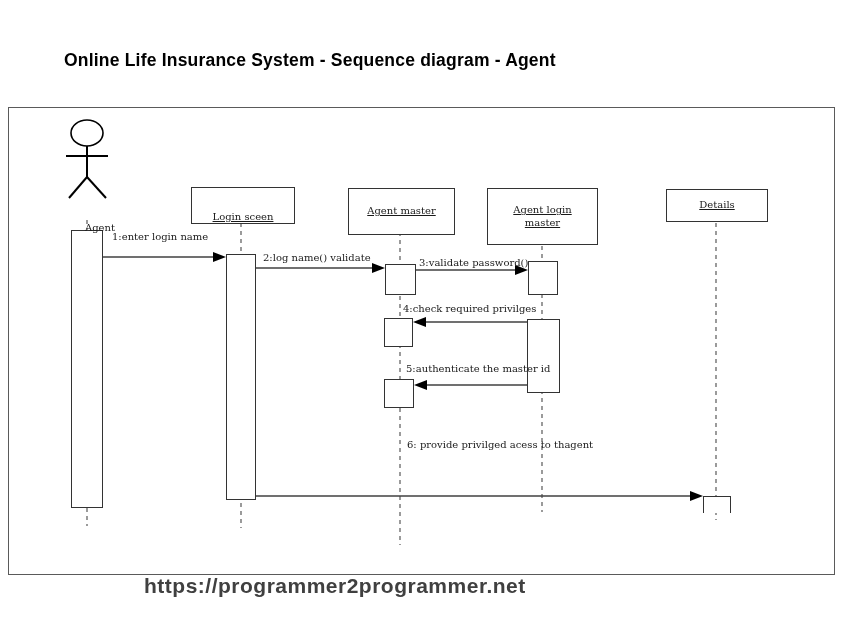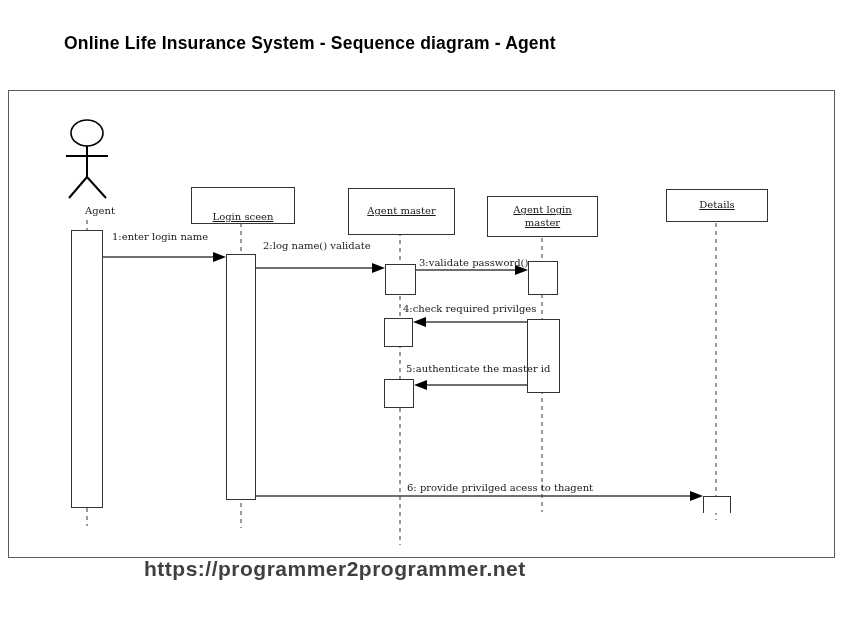--- a/index.html
+++ b/index.html
@@ -1,19 +1,19 @@
 <!DOCTYPE html>
 <html><head>
 <meta charset="utf-8">
 <style>
   * { margin:0; padding:0; box-sizing:border-box; }
   html,body { width:842px; height:634px; background:#ffffff; overflow:hidden; }
   body { position:relative; font-family:"Liberation Sans", sans-serif; }
 
-  .abs { position:absolute; }
+  .abs { position:absolute;margin-top:17px; }
 
   #page-title {
     left:64px; top:33px;
     font-size:17.5px; font-weight:bold; color:#000;
     letter-spacing:0.2px;
   }
 
   #frame {
     left:8px; top:90px; width:827px; height:468px;
     border:1px solid #5a5a5a; background:transparent; z-index:0;
@@ -73,21 +73,21 @@
     <line x1="716" y1="223" x2="716" y2="520"></line>
   </g>
 </svg>
 
 <div class="head-box" style="left:191px; top:187px; width:104px; height:37px;align-items:flex-end;">
   <span>Login sceen</span>
 </div>
 <div class="head-box" style="left:348px; top:188px; width:107px; height:47px;">
   <span>Agent master</span>
 </div>
-<div class="head-box" style="left:487px; top:196px; width:111px; height:41px;">
+<div class="head-box" style="left:487px; top:188px; width:111px; height:57px;">
   <span>Agent login master</span>
 </div>
 <div class="head-box" style="left:666px; top:189px; width:102px; height:33px;">
   <span>Details</span>
 </div>
 
 <div class="activation" style="left:71px;  top:230px; width:32px; height:278px;"></div>
 <div class="activation" style="left:226px; top:254px; width:30px; height:246px;"></div>
 <div class="activation" style="left:385px; top:264px; width:31px; height:31px;"></div>
 <div class="activation" style="left:384px; top:318px; width:29px; height:29px;"></div>
@@ -133,19 +133,19 @@
 
   <g>
     <line x1="256" y1="496" x2="692" y2="496" stroke="#404040" stroke-width="1.3"></line>
     <polygon points="703,496 690,491 690,501" fill="#000"></polygon>
   </g>
 </svg>
 
 <div class="abs" id="actor-label">Agent</div>
 
 <div class="msg-label" style="left:112px; top:231px;">1:enter login name</div>
-<div class="msg-label" style="left:263px; top:240px;">2:log name() validate</div>
+<div class="msg-label" style="left:263px; top:252px;">2:log name() validate</div>
 <div class="msg-label" style="left:419px; top:247px;margin-top:10px;">3:validate password()</div>
 <div class="msg-label" style="left:403px; top:303px;">4:check required privilges</div>
 <div class="msg-label" style="left:406px; top:363px;">5:authenticate the master id</div>
-<div class="msg-label" style="left:407px; top:482px;">6: provide privilged acess to thagent</div>
+<div class="msg-label" style="left:407px; top:439px;">6: provide privilged acess to thagent</div>
 
 <div class="abs" id="watermark" style="color: #404040;">https://programmer2programmer.net</div>
 
 </body></html>

